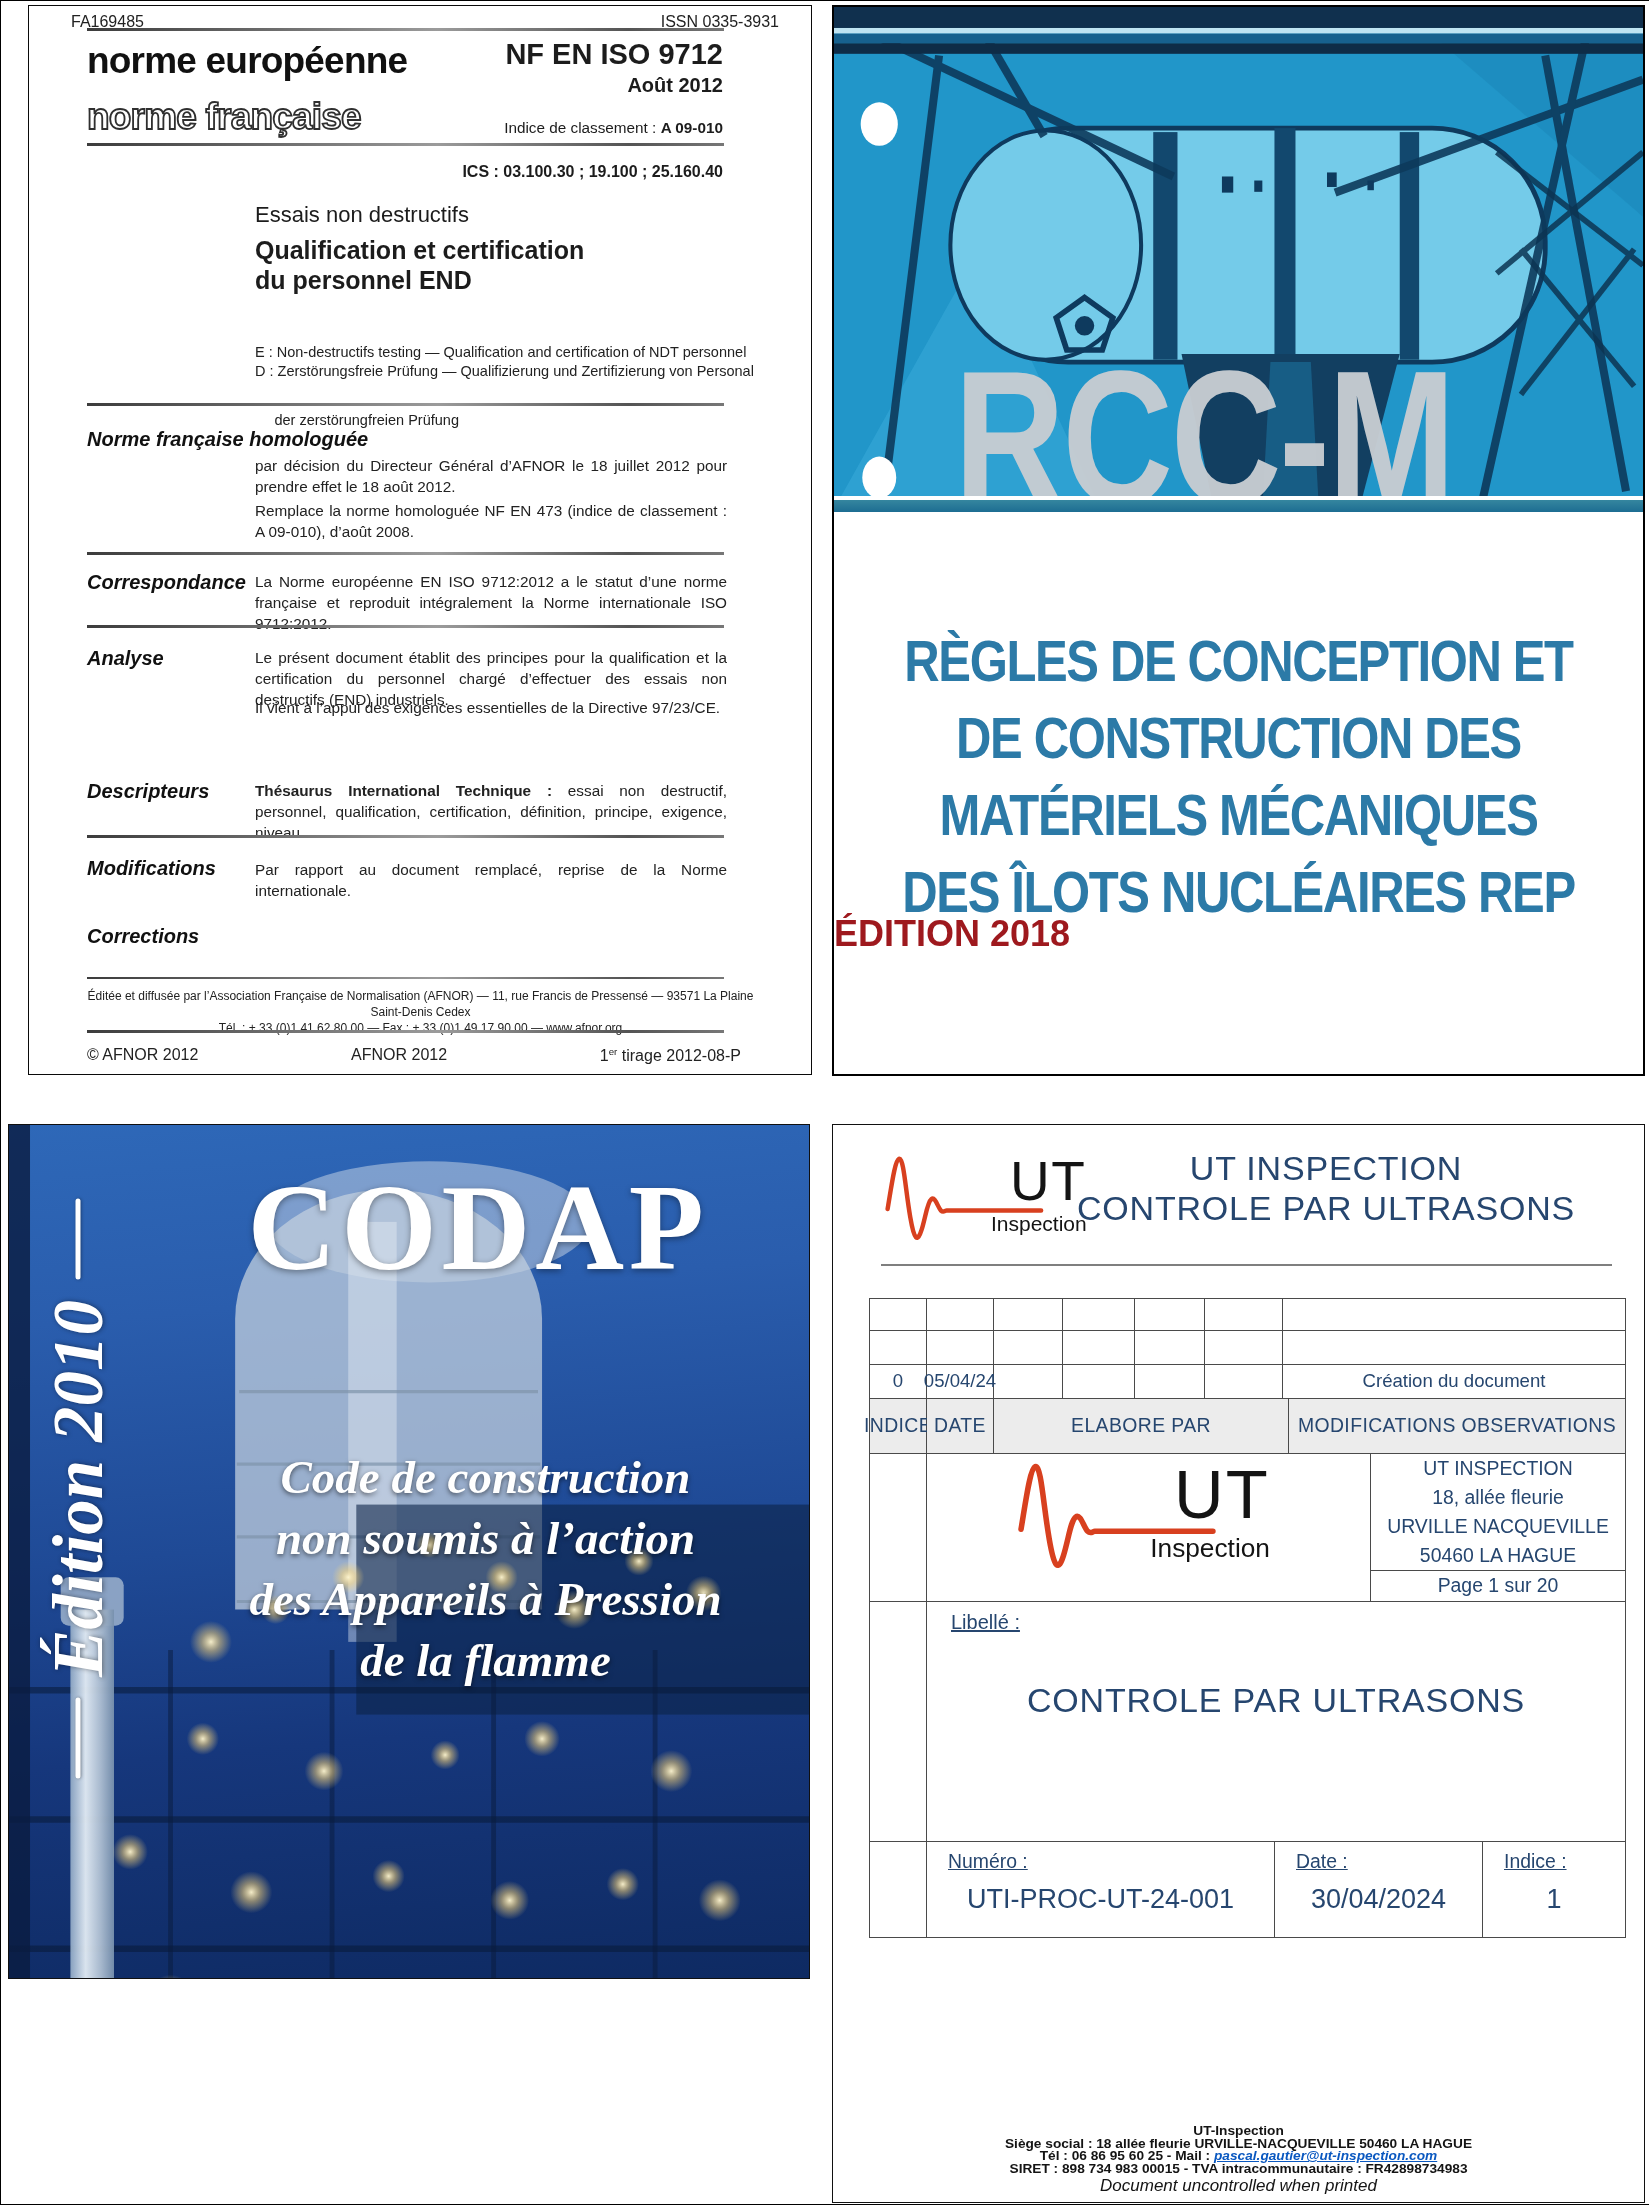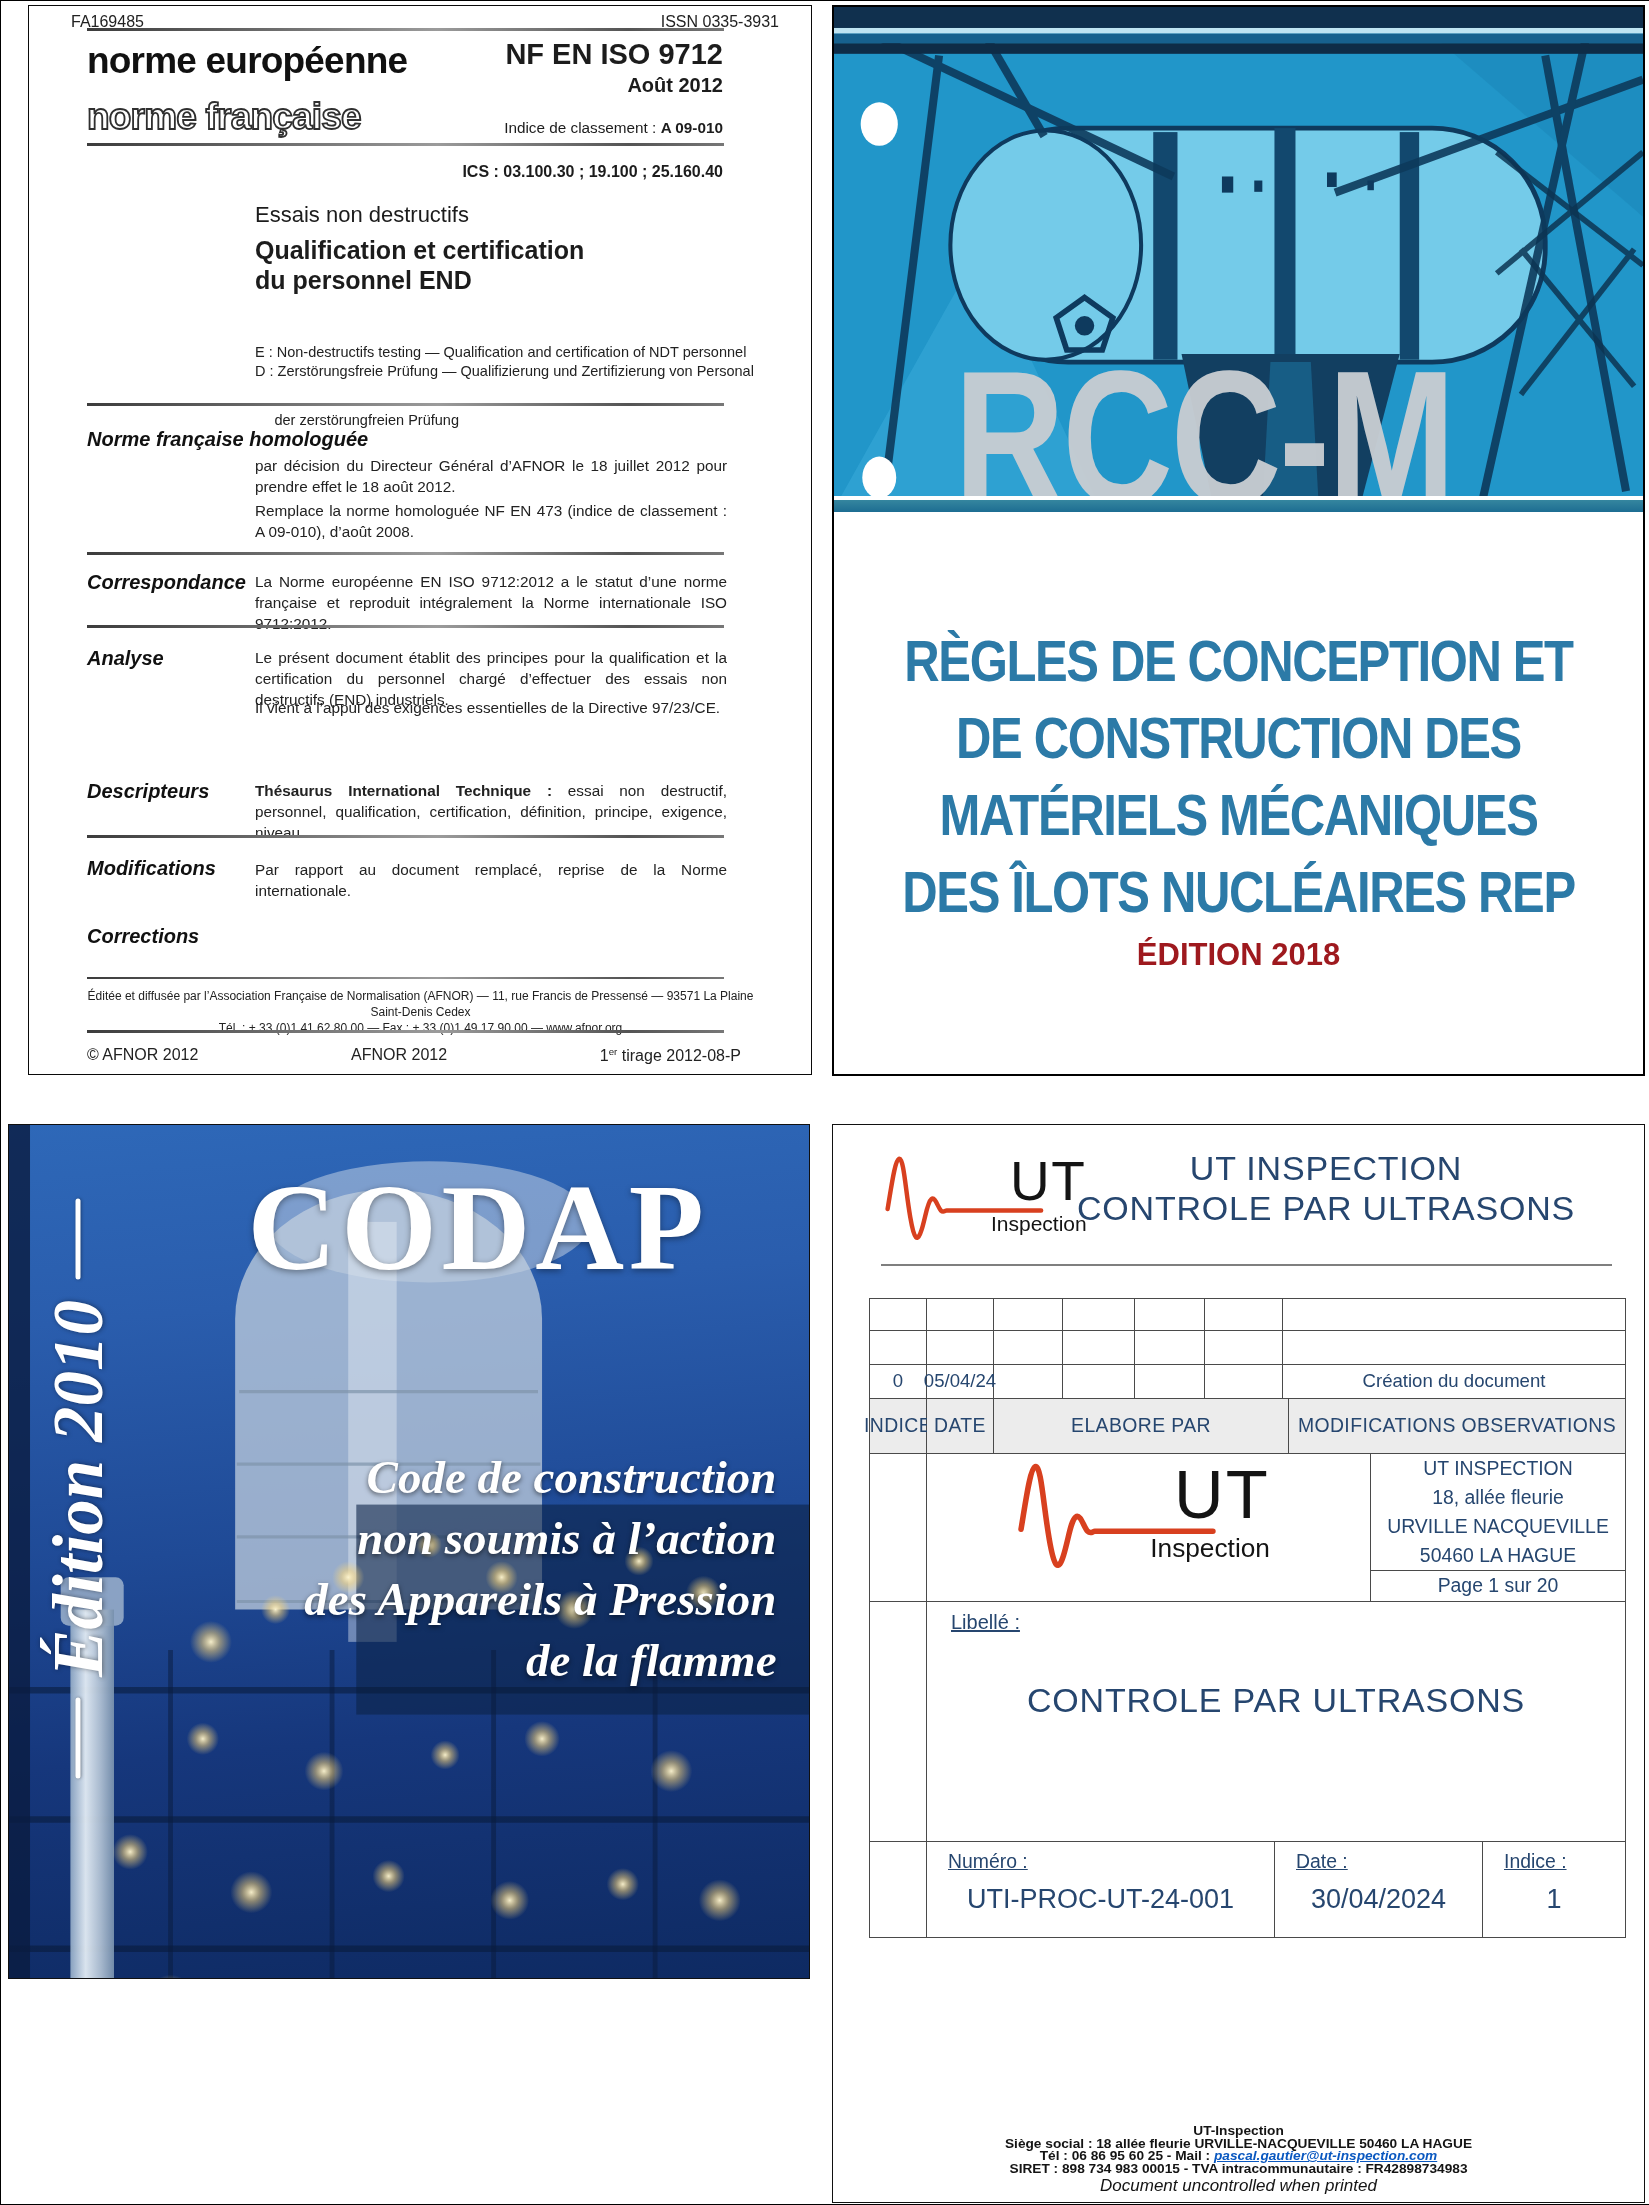--- a/index.html
+++ b/index.html
@@ -32,33 +32,33 @@
 
   
   #rccm{left:831px;top:4px;width:813px;height:1071px;border:2.4px solid #000;}
   .rccm-photo{position:absolute;left:0;top:0;width:100%;height:502px;overflow:hidden;}
   .rccm-mark{position:absolute;left:120px;top:335px;font-size:192px;line-height:192px;font-weight:bold;
              color:#c8cdd2;opacity:.96;letter-spacing:-3.2px;transform:scaleX(.8);transform-origin:left bottom;white-space:nowrap;}
   .rccm-wline{position:absolute;left:0;top:489px;width:100%;height:4px;background:#fff;}
   .rccm-teal{position:absolute;left:0;top:493px;width:100%;height:12px;background:linear-gradient(180deg,#35869f,#1d6d92);}
   .rccm-heading{position:absolute;left:0;top:616px;width:100%;text-align:center;transform:scaleX(.86);}
   .rccm-heading div{font-size:57px;line-height:77px;font-weight:bold;letter-spacing:-1.6px;color:#2c7aa7;}
-  .rccm-edition{position:absolute;left:0;top:906px;width:100%;text-align:center;font-size:31px;font-weight:bold;color:#9e191e;margin-top:24px;}
+  .rccm-edition{position:absolute;left:0;top:906px;width:100%;font-size:36px;font-weight:bold;color:#9e191e;}
 
   
   #codap{left:6.5px;top:1123px;width:802px;height:855px;border:1.6px solid #101010;
          background:linear-gradient(175deg,#2e68b8 0%,#2a5dad 22%,#1f4a96 48%,#16377c 70%,#0e2a62 100%);overflow:hidden;}
   .codap-title{position:absolute;left:239px;top:32px;font-family:"Liberation Serif",serif;font-weight:bold;
                font-size:123px;color:#fff;letter-spacing:4.8px;text-shadow:0 2.4px 6.5px rgba(0,0,0,.4);}
   .codap-vert{position:absolute;left:-246px;top:303px;width:630px;height:121px;display:flex;align-items:center;justify-content:center;
               gap:21px;transform:rotate(-90deg);}
   .codap-vert .dash{width:81px;height:5.7px;background:#fff;border-radius:3.2px;box-shadow:0 0.8px 3.2px rgba(0,0,0,.4);}
   .codap-vert .vtext{font-family:"Liberation Serif",serif;font-style:italic;font-weight:bold;font-size:71px;color:#fff;
                      white-space:nowrap;text-shadow:0 1.6px 4.8px rgba(0,0,0,.45);}
-  .codap-sub{position:absolute;left:186px;top:322px;width:582px;text-align:right;}
+  .codap-sub{position:absolute;left:186px;top:322px;width:582px;text-align:center;}
   .codap-sub div{font-family:"Liberation Serif",serif;font-style:italic;font-weight:bold;font-size:47px;line-height:61px;
                  color:#fff;text-shadow:0 1.6px 5.7px rgba(0,0,0,.55);}
   .codap-band{position:absolute;left:0;top:939px;width:100%;height:47px;background:rgba(238,243,248,.5);
               display:flex;align-items:center;}
   .codap-band .bleft{margin-left:71px;font-size:24px;font-weight:bold;color:#1d1d1d;}
   .codap-band .bright{margin-left:auto;margin-right:19.4px;font-size:24px;font-weight:bold;color:#16294e;}
   .snct{position:absolute;left:333px;top:893px;width:184px;height:136px;background:#fdfdfd;border:0.8px solid #c9c9c9;
         display:flex;flex-direction:column;align-items:center;z-index:5;}
   .snct-name{font-family:"Liberation Serif",serif;font-weight:bold;font-size:42px;color:#24459c;letter-spacing:3.2px;line-height:44px;}
   .snct-sub{font-size:17px;font-weight:bold;color:#e2761d;letter-spacing:0.8px;margin-top:1.6px;}

